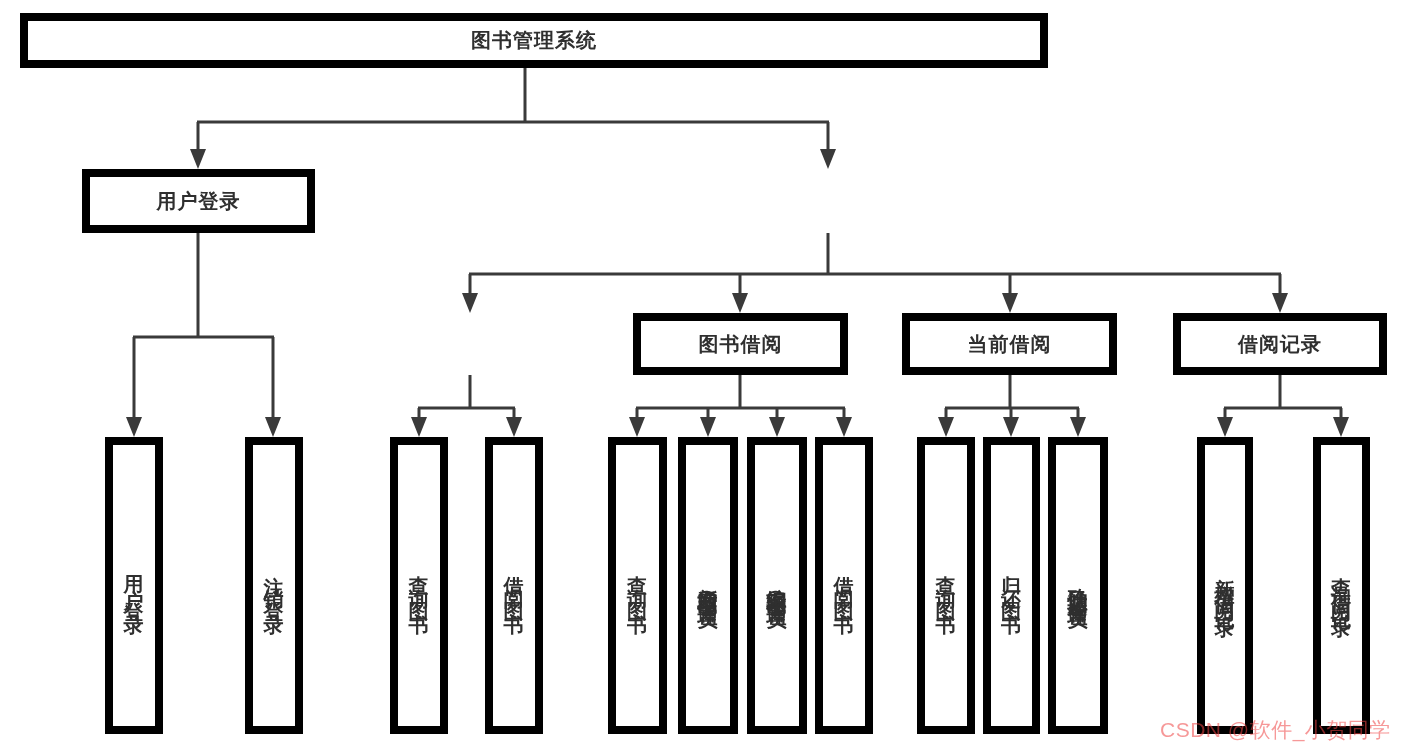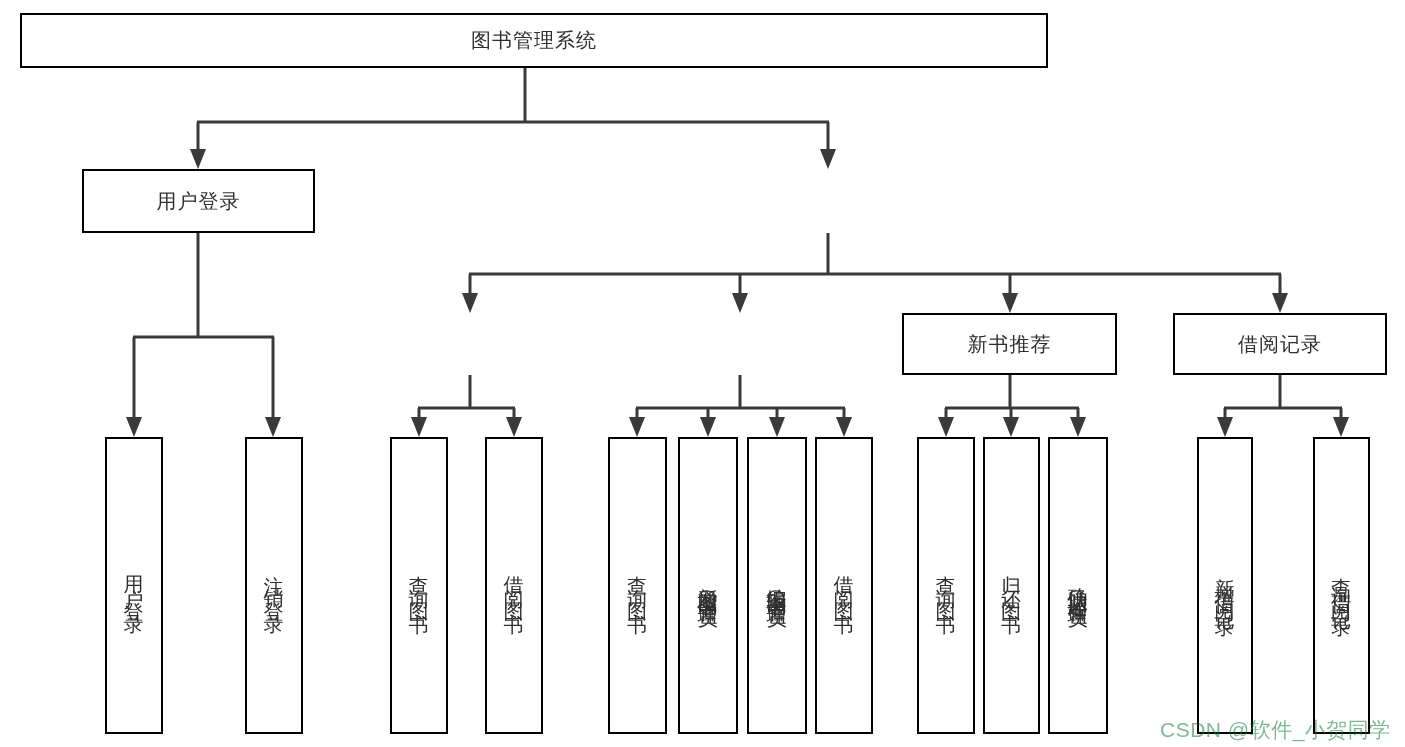--- a/index.html
+++ b/index.html
@@ -13,44 +13,45 @@
     overflow: hidden;
   }
   #wires {
     position: absolute;
     left: 0; top: 0;
     width: 1405px; height: 747px;
   }
   .node {
     position: absolute;
     box-sizing: border-box;
-    border: 2px solid #000000;
+    border: 8px solid #000000;
     background: #ffffff;
     display: flex;
     align-items: center;
     justify-content: center;
     font-size: 20px;
     letter-spacing: 1px;
     text-align: center;
     z-index: 2;
+    font-weight: bold;
   }
   .leaf {
     writing-mode: vertical-rl;
     text-orientation: mixed;
     line-height: 1;
   }
   .s4  { letter-spacing: 13px; }
   .s6  { letter-spacing: 8px;  }
   .s10 { letter-spacing: 3px;  }
   .watermark {
     position: absolute;
     left: 1160px;
     top: 716px;
     font-size: 21px;
-    color: #15803d;
+    color: #ef4444;
     opacity: 0.55;
     white-space: nowrap;
     z-index: 3;
     letter-spacing: 0.5px;
   }
 </style>
 </head>
 <body>
 
 <div id="stage">
@@ -110,21 +111,22 @@
              M1003,417 L1019,417 L1011,437 Z
              M1070,417 L1086,417 L1078,437 Z
              M1217,417 L1233,417 L1225,437 Z
              M1333,417 L1349,417 L1341,437 Z"></path>
   </svg>
 
   <div class="node" style="left:20px; top:13px; width:1028px; height:55px;">图书管理系统</div>
 
   <div class="node" style="left:82px; top:169px; width:233px; height:64px;">用户登录</div>
 
-  <div class="node" style="left:902px; top:313px; width:215px; height:62px;">新书推荐</div>
+  <div class="node" style="left:633px; top:313px; width:215px; height:62px;">图书借阅</div>
+  <div class="node" style="left:902px; top:313px; width:215px; height:62px;">当前借阅</div>
   <div class="node" style="left:1173px; top:313px; width:214px; height:62px;">借阅记录</div>
 
   <div class="node leaf s4" style="left:105px; top:437px; width:58px; height:297px;">用户登录</div>
   <div class="node leaf s4" style="left:245px; top:437px; width:58px; height:297px;">注销登录</div>
 
   <div class="node leaf s4" style="left:390px; top:437px; width:58px; height:297px;">查询图书</div>
   <div class="node leaf s4" style="left:485px; top:437px; width:58px; height:297px;">借阅图书</div>
 
   <div class="node leaf s4" style="left:608px; top:437px; width:59px; height:297px;">查询图书</div>
   <div class="node leaf s10" style="left:678px; top:437px; width:60px; height:297px;">新增图书（管理员）</div>

